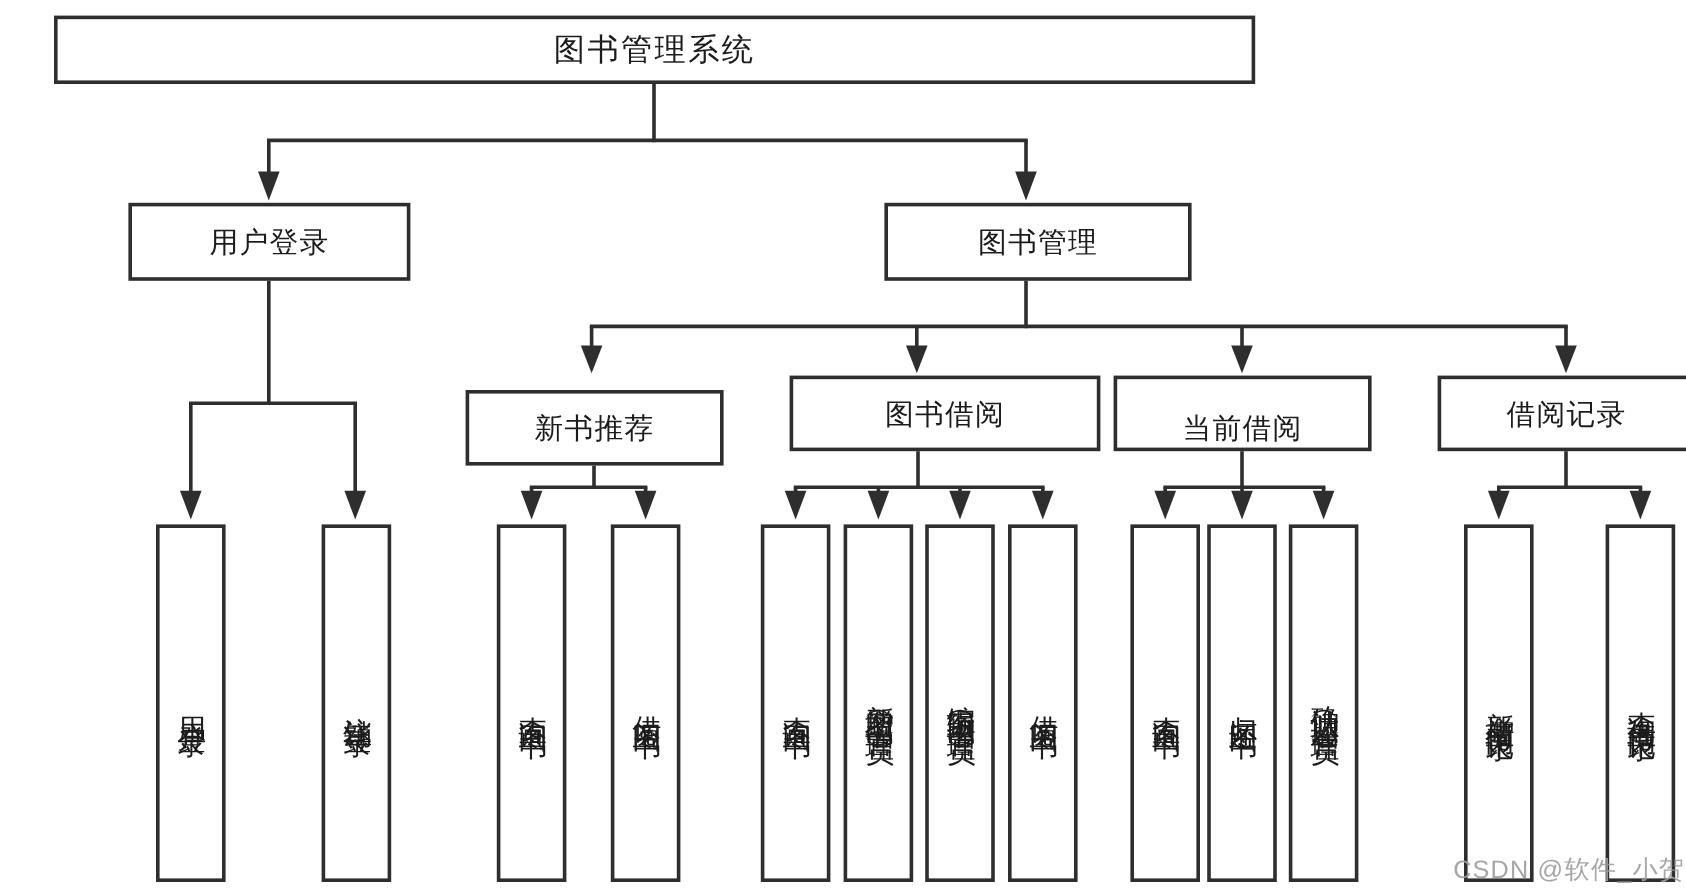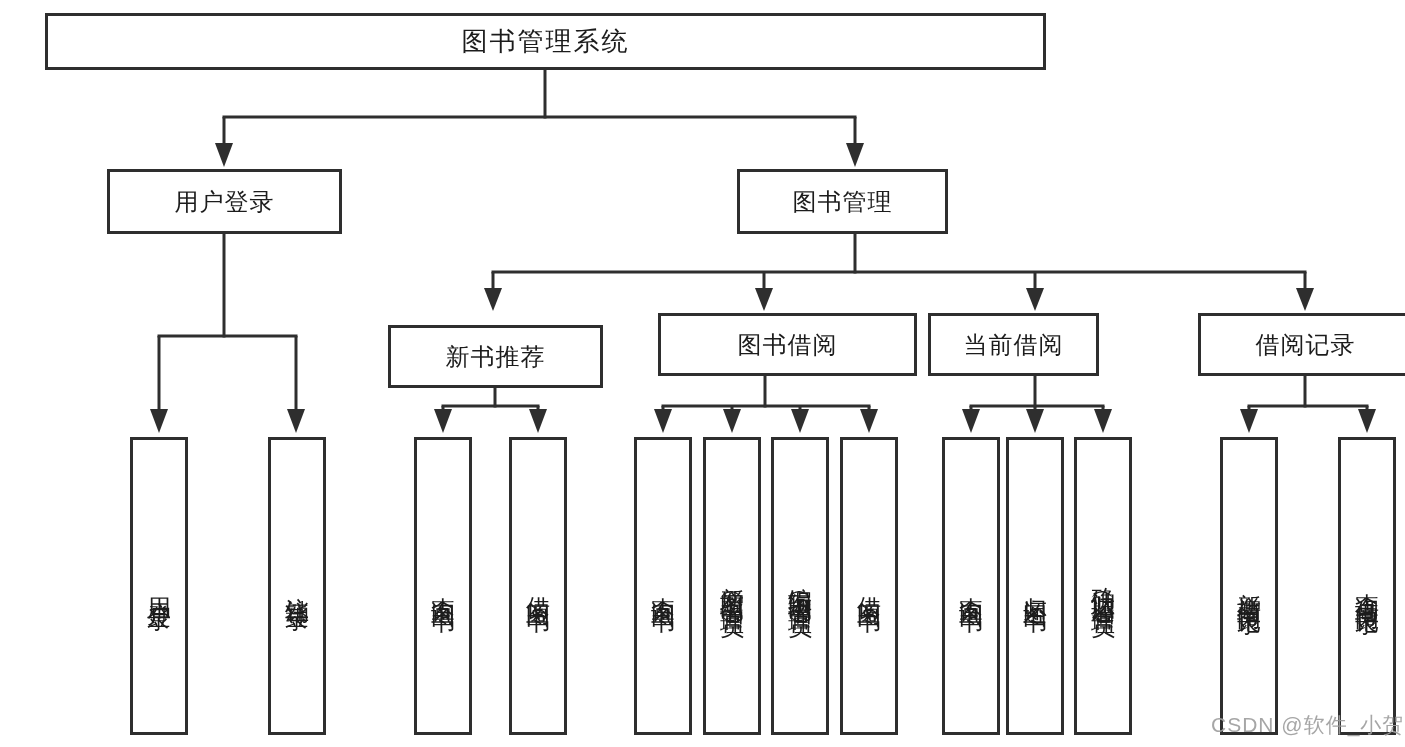--- a/index.html
+++ b/index.html
@@ -130,31 +130,31 @@
     </g>
   </svg>
 
   <div class="node root-node" style="left:20px; top:13px; width:1001px; height:57px;">
     <span>图书管理系统</span>
   </div>
 
   <div class="node h-node" style="left:82px; top:169px; width:235px; height:65px;">
     <span>用户登录</span>
   </div>
-  <div class="node h-node" style="left:712px; top:169px; width:211px; height:65px;">
+  <div class="node h-node" style="left:712px; top:169px; width:256px; height:65px;">
     <span>图书管理</span>
   </div>
 
   <div class="node h-node" style="left:363px; top:325px; width:215px; height:63px;">
     <span>新书推荐</span>
   </div>
   <div class="node h-node" style="left:633px; top:313px; width:259px; height:63px;">
     <span>图书借阅</span>
   </div>
-  <div class="node h-node" style="left:903px; top:313px; width:171px; height:63px;">
+  <div class="node h-node" style="left:903px; top:313px; width:215px; height:63px;align-items:flex-end;">
     <span>当前借阅</span>
   </div>
   <div class="node h-node" style="left:1173px; top:313px; width:215px; height:63px;">
     <span>借阅记录</span>
   </div>
 
   <div class="node leaf-node" style="left:105px;">
     <span class="v-label">用户登录</span>
   </div>
   <div class="node leaf-node" style="left:243px;">

